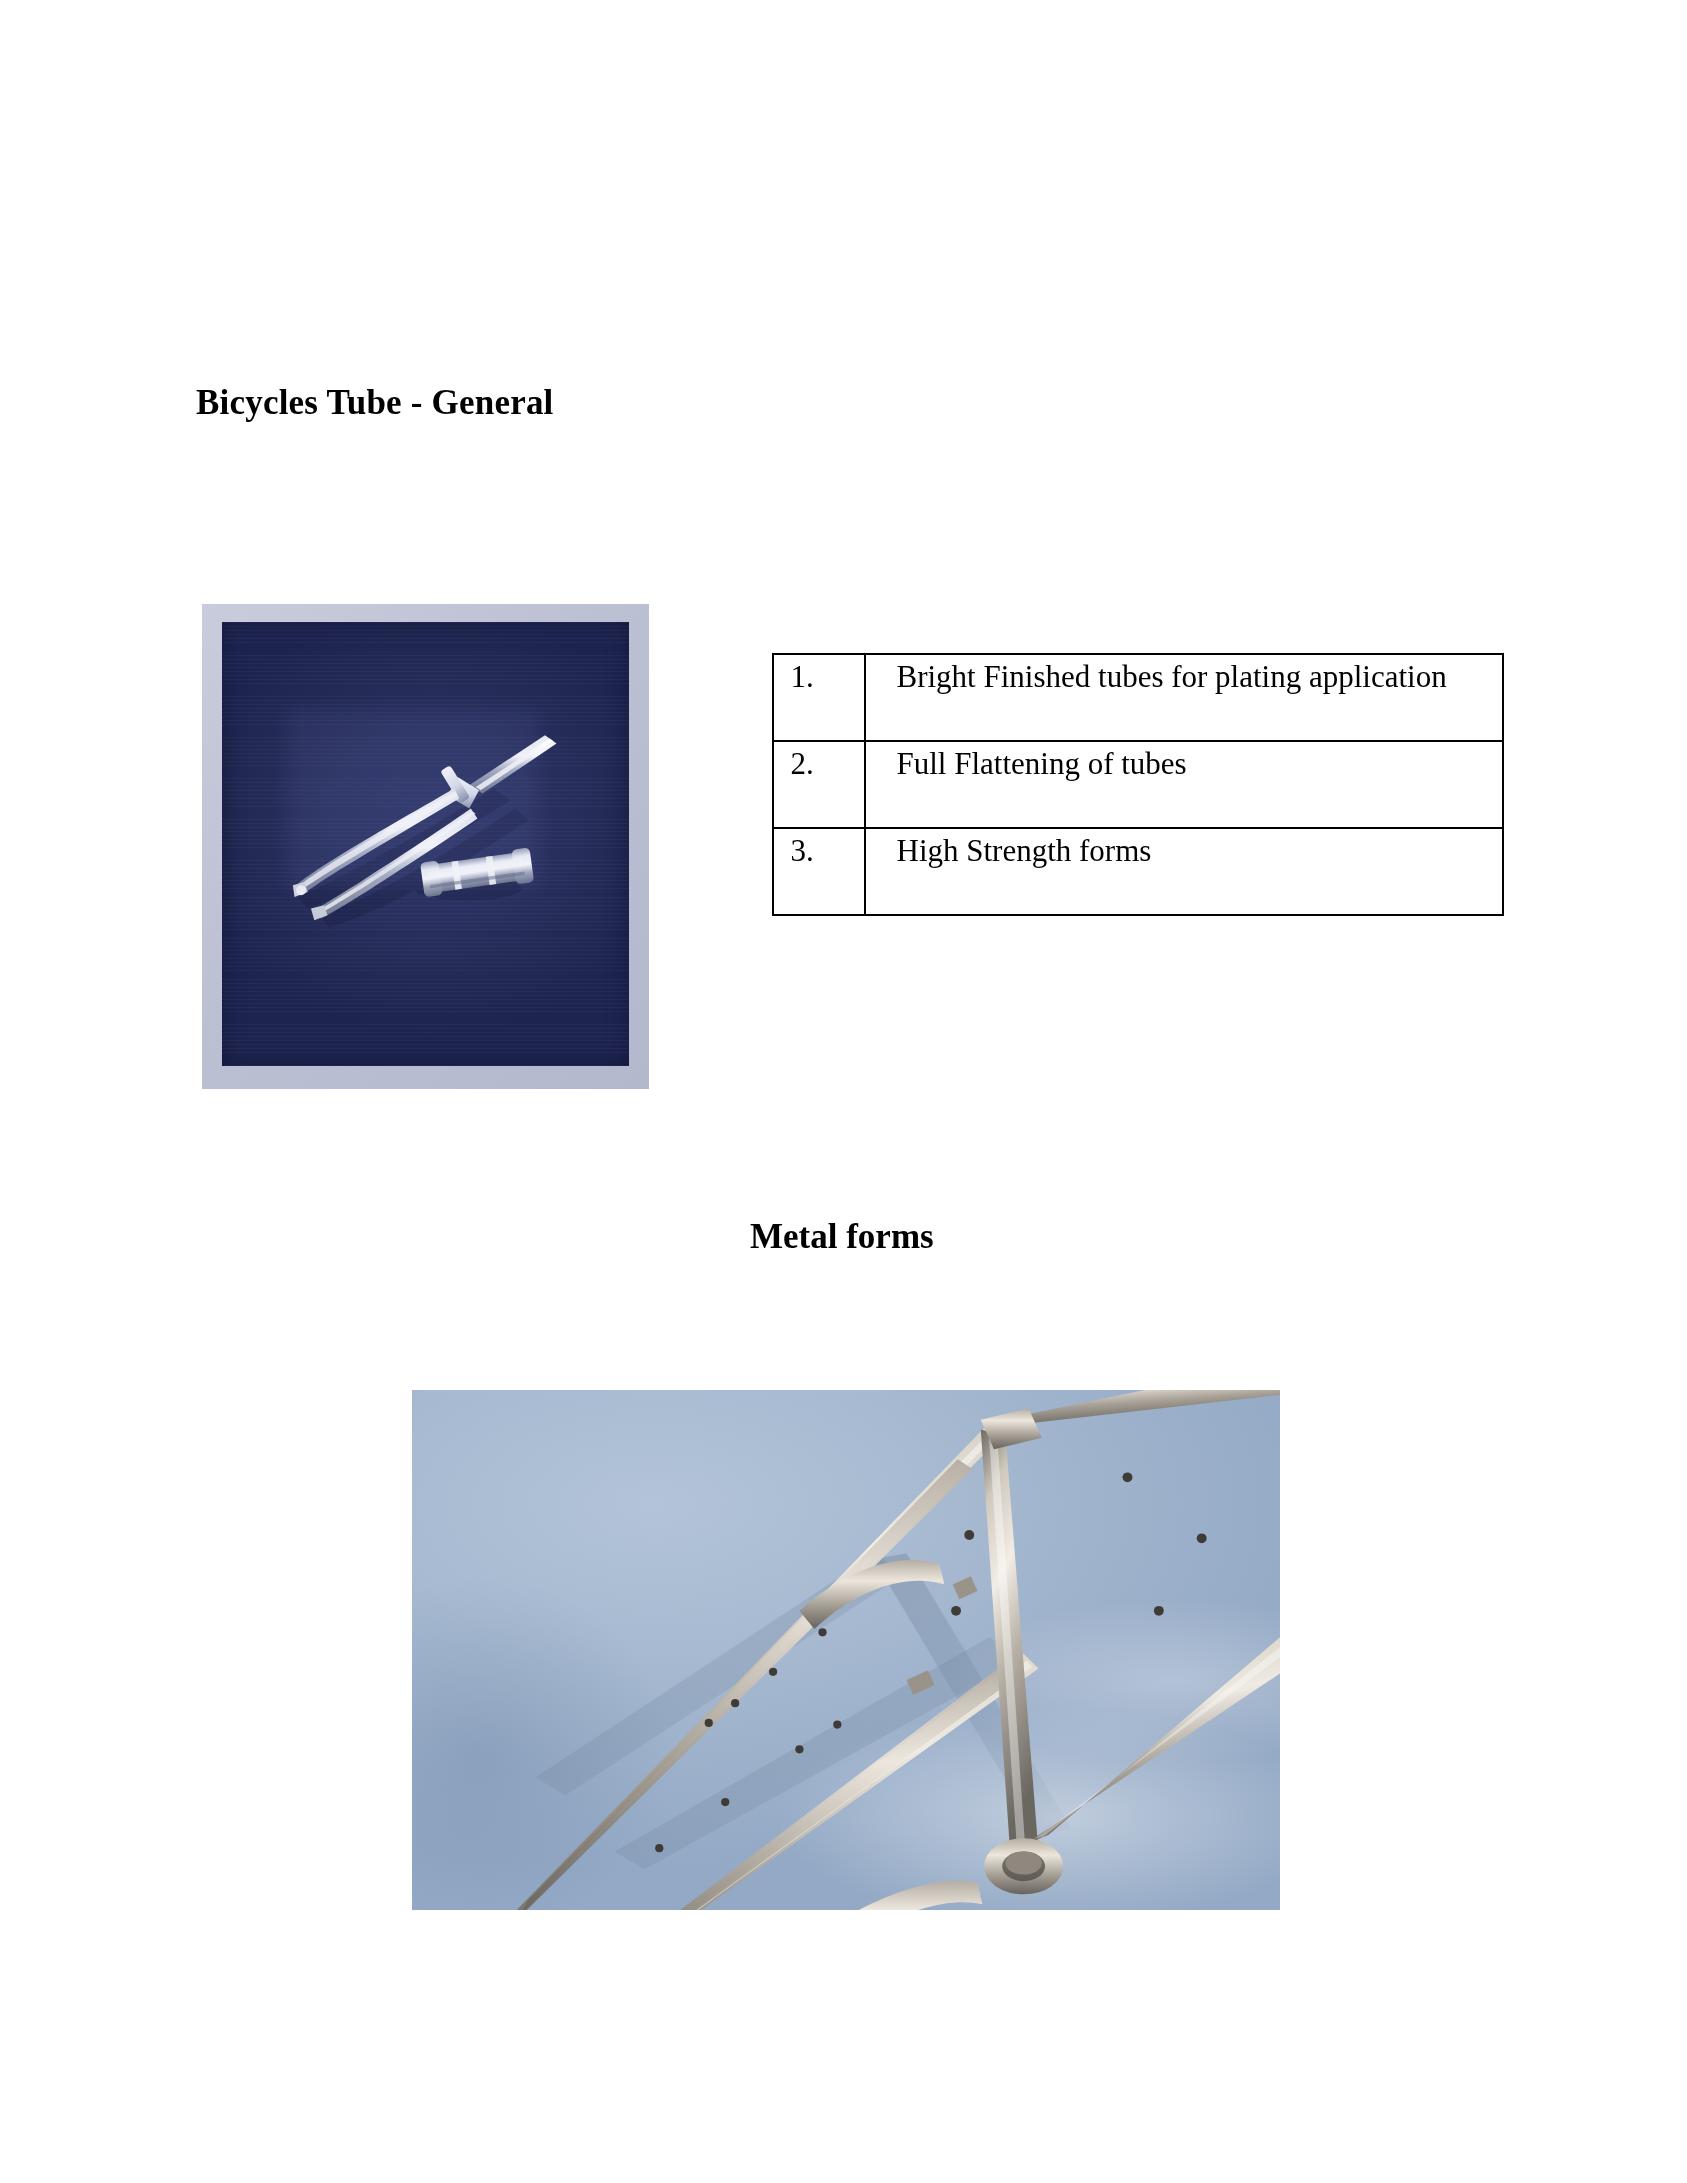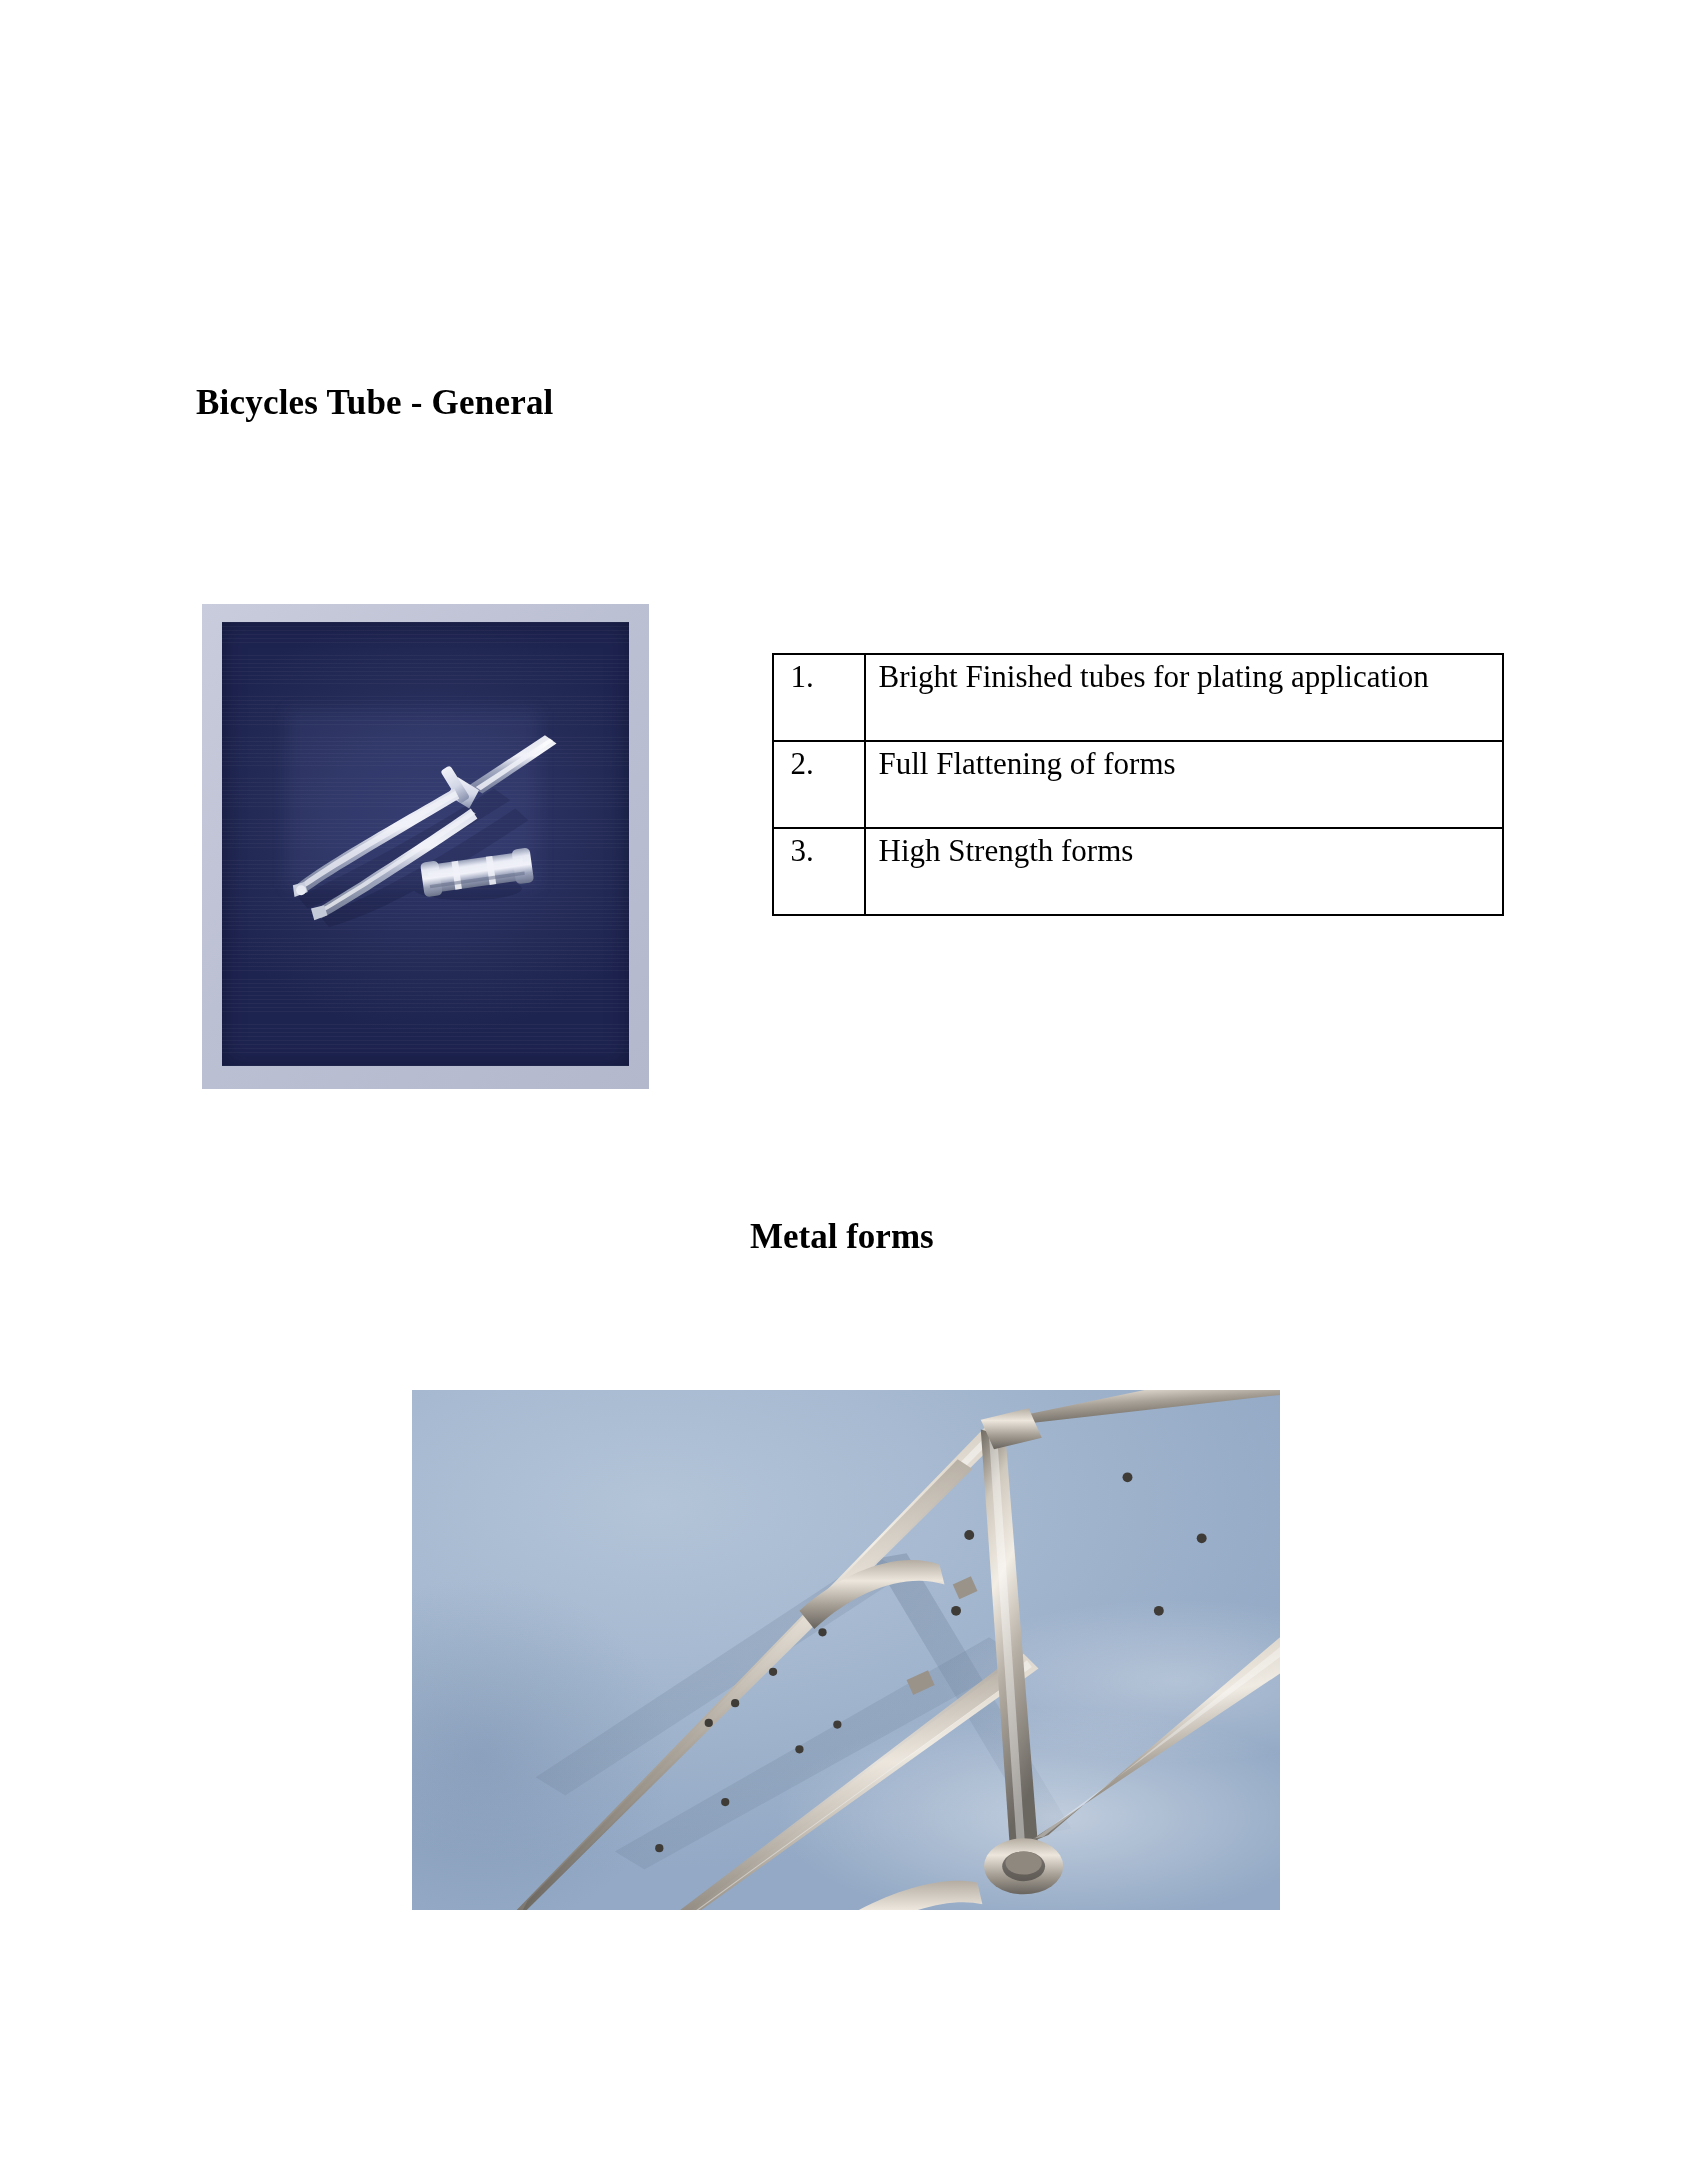--- a/index.html
+++ b/index.html
@@ -112,21 +112,21 @@
     height: 80px;
     font-size: 31px;
     line-height: 1.12;
   }
   .spec-table td.num {
     width: 73px;
     text-align: left;
     padding-left: 16.5px;
   }
   .spec-table td.txt {
-    padding-left: 13px;
+    padding-left: 31px;
     white-space: nowrap;
   }
 
   
   .figure-two {
     position: absolute;
     left: 412px;
     top: 1390px;
     width: 868px;
     height: 520px;
@@ -232,21 +232,21 @@
 </div>
 
 <table class="spec-table">
   <tbody>
     <tr>
       <td class="num">1.</td>
       <td class="txt">Bright Finished tubes for plating application</td>
     </tr>
     <tr>
       <td class="num">2.</td>
-      <td class="txt">Full Flattening of forms</td>
+      <td class="txt">Full Flattening of tubes</td>
     </tr>
     <tr>
       <td class="num">3.</td>
       <td class="txt">High Strength forms</td>
     </tr>
   </tbody>
 </table>
 
 <div class="section-heading">
   <span class="inner">Metal forms</span>

